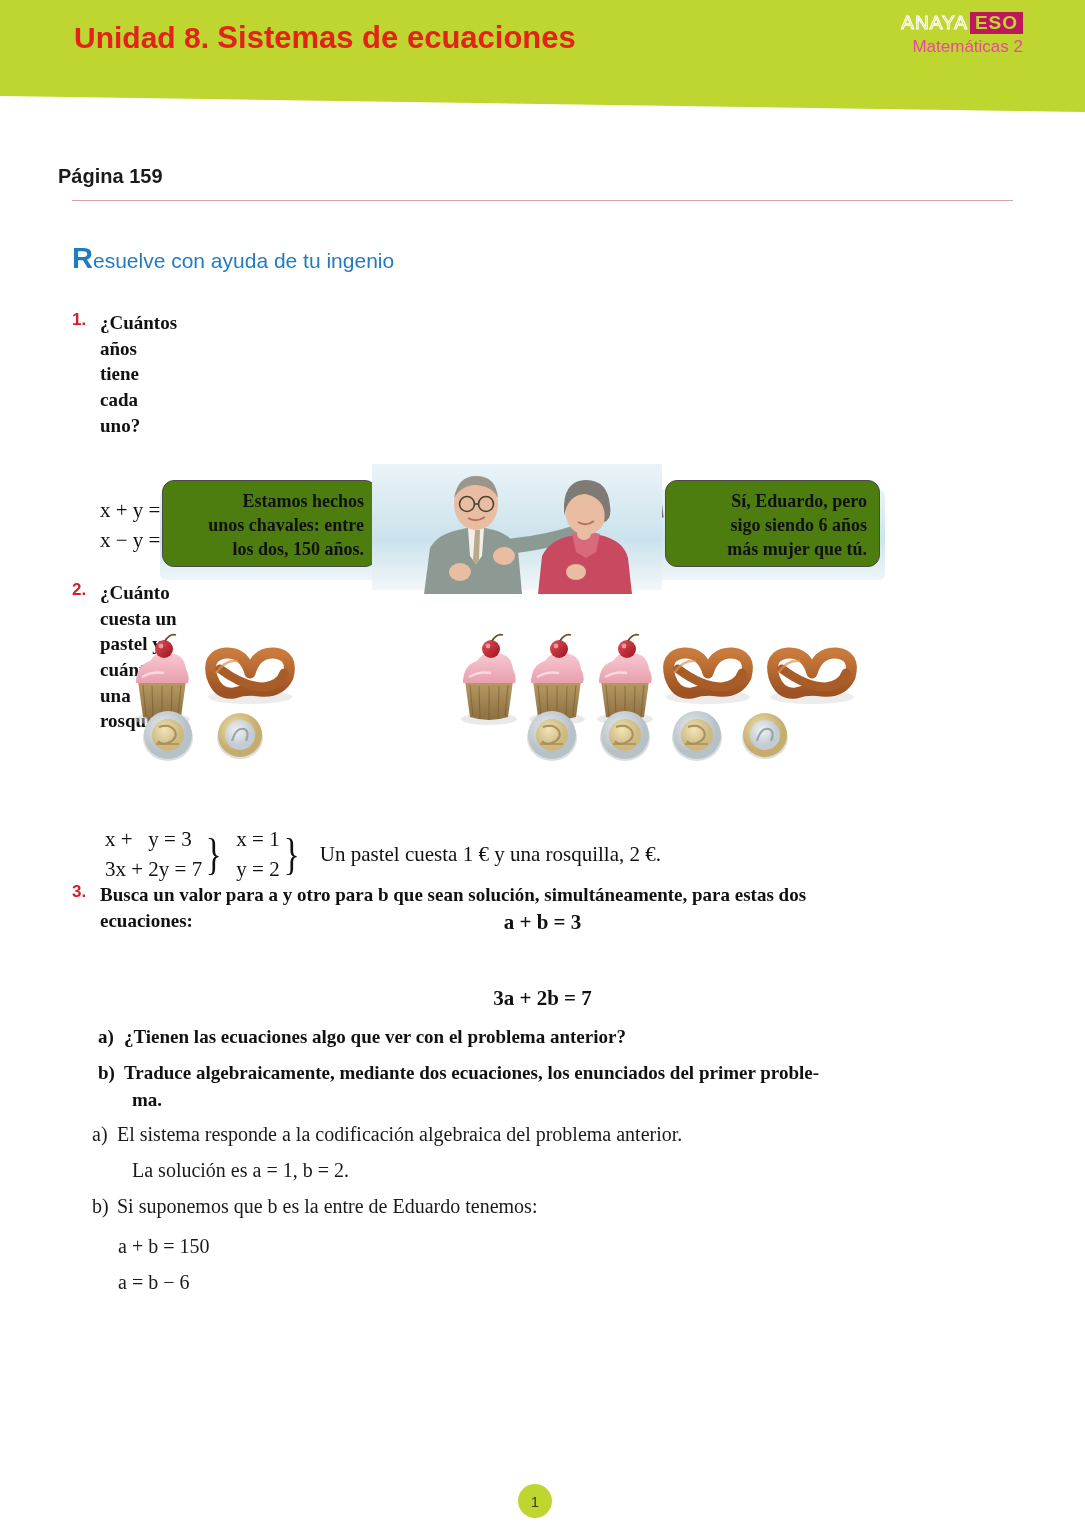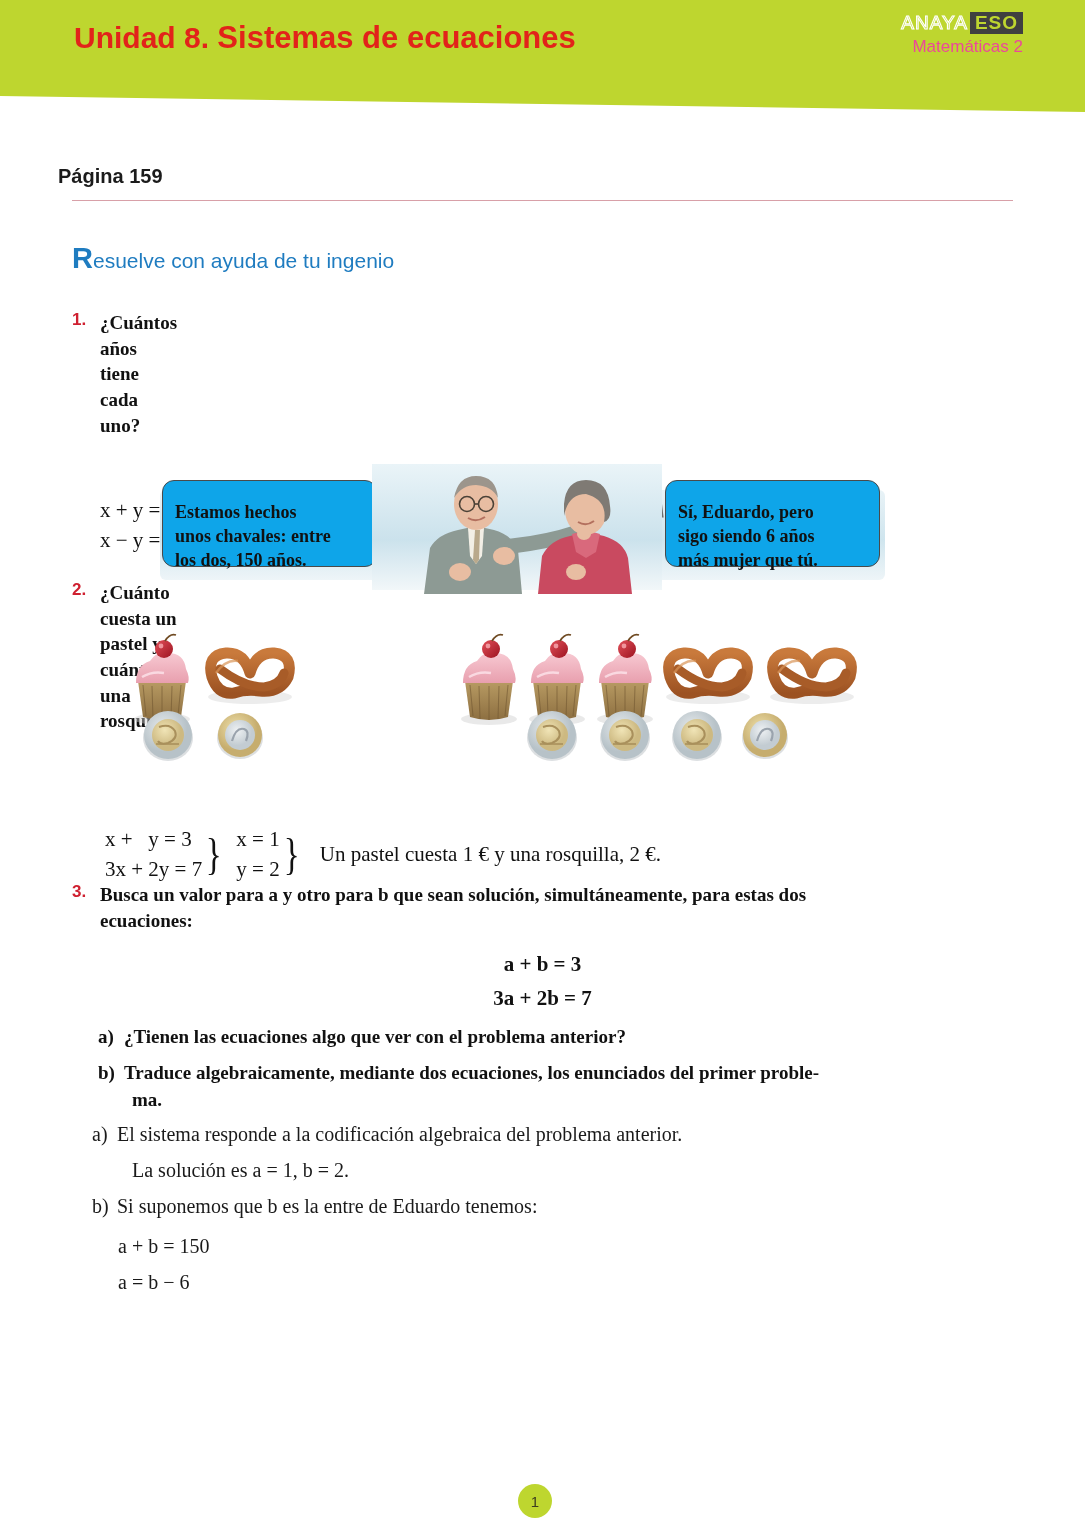--- a/index.html
+++ b/index.html
@@ -49,21 +49,21 @@
     gap: 0px;
   }
   .brand-anaya {
     font-size: 19px;
     letter-spacing: 1px;
     color: transparent;
     -webkit-text-stroke: 1.1px #ffffff;
     font-weight: normal;
   }
   .brand-eso {
-    background: #404040;
+    background: #be185d;
     color: #bed62f;
     font-size: 19px;
     font-weight: bold;
     letter-spacing: 1px;
     padding: 1px 5px 2px 5px;
     margin-left: 2px;
     line-height: 1;
   }
   .brand-sub {
     font-size: 17px;
@@ -140,29 +140,29 @@
   }
   .sky {
     position: absolute;
     left: 10px; top: 30px;
     width: 725px; height: 90px;
     background: linear-gradient(180deg, #e9f3f7 0%, #cfe5ee 55%, #eef5f8 100%);
     border-radius: 6px;
   }
   .bubble {
     position: absolute;
-    background: #0ea5e9;
+    background: #4d7c0f;
     border: 1.6px solid #4a4a4a;
     border-radius: 12px;
-    text-align: left;
+    text-align: right;
     font-weight: bold;
     font-size: 18px;
     line-height: 1.32;
     color: #111;
-    padding: 20px 12px;
+    padding: 9px 12px;
     box-sizing: border-box;
     z-index: 3;
   }
   .bubble-left { left: 12px; top: 20px; width: 215px; height: 87px; }
   .bubble-right { left: 515px; top: 20px; width: 215px; height: 87px; }
   .bubble-tail {
     position: absolute;
     width: 0; height: 0;
     z-index: 2;
   }
@@ -500,21 +500,21 @@
   </div>
 
   <div class="ex" style="top:762px; width:880px;">
     <span class="ex-num">3.</span>
     <span class="ex-text" style="width:850px;">
       <span>Busca un valor para  a  y otro para  b  que sean solución, simultáneamente, para estas dos</span><br>
       <span>ecuaciones:</span>
     </span>
   </div>
 
-  <div class="eq-center" style="top:832px;text-align:center;">a + b = 3</div>
+  <div class="eq-center" style="top:790px;text-align:center;">a + b = 3</div>
   <div class="eq-center" style="top:866px;">3a + 2b = 7</div>
 
   <div class="sub" style="left:98px; top:904px; width:880px;">
     <span class="sub-marker">a)</span>
     <span class="sub-body">¿Tienen las ecuaciones algo que ver con el problema anterior?</span>
   </div>
 
   <div class="sub" style="left:98px; top:940px; width:880px;">
     <span class="sub-marker">b)</span>
     <span class="sub-body" style="width:845px;">

